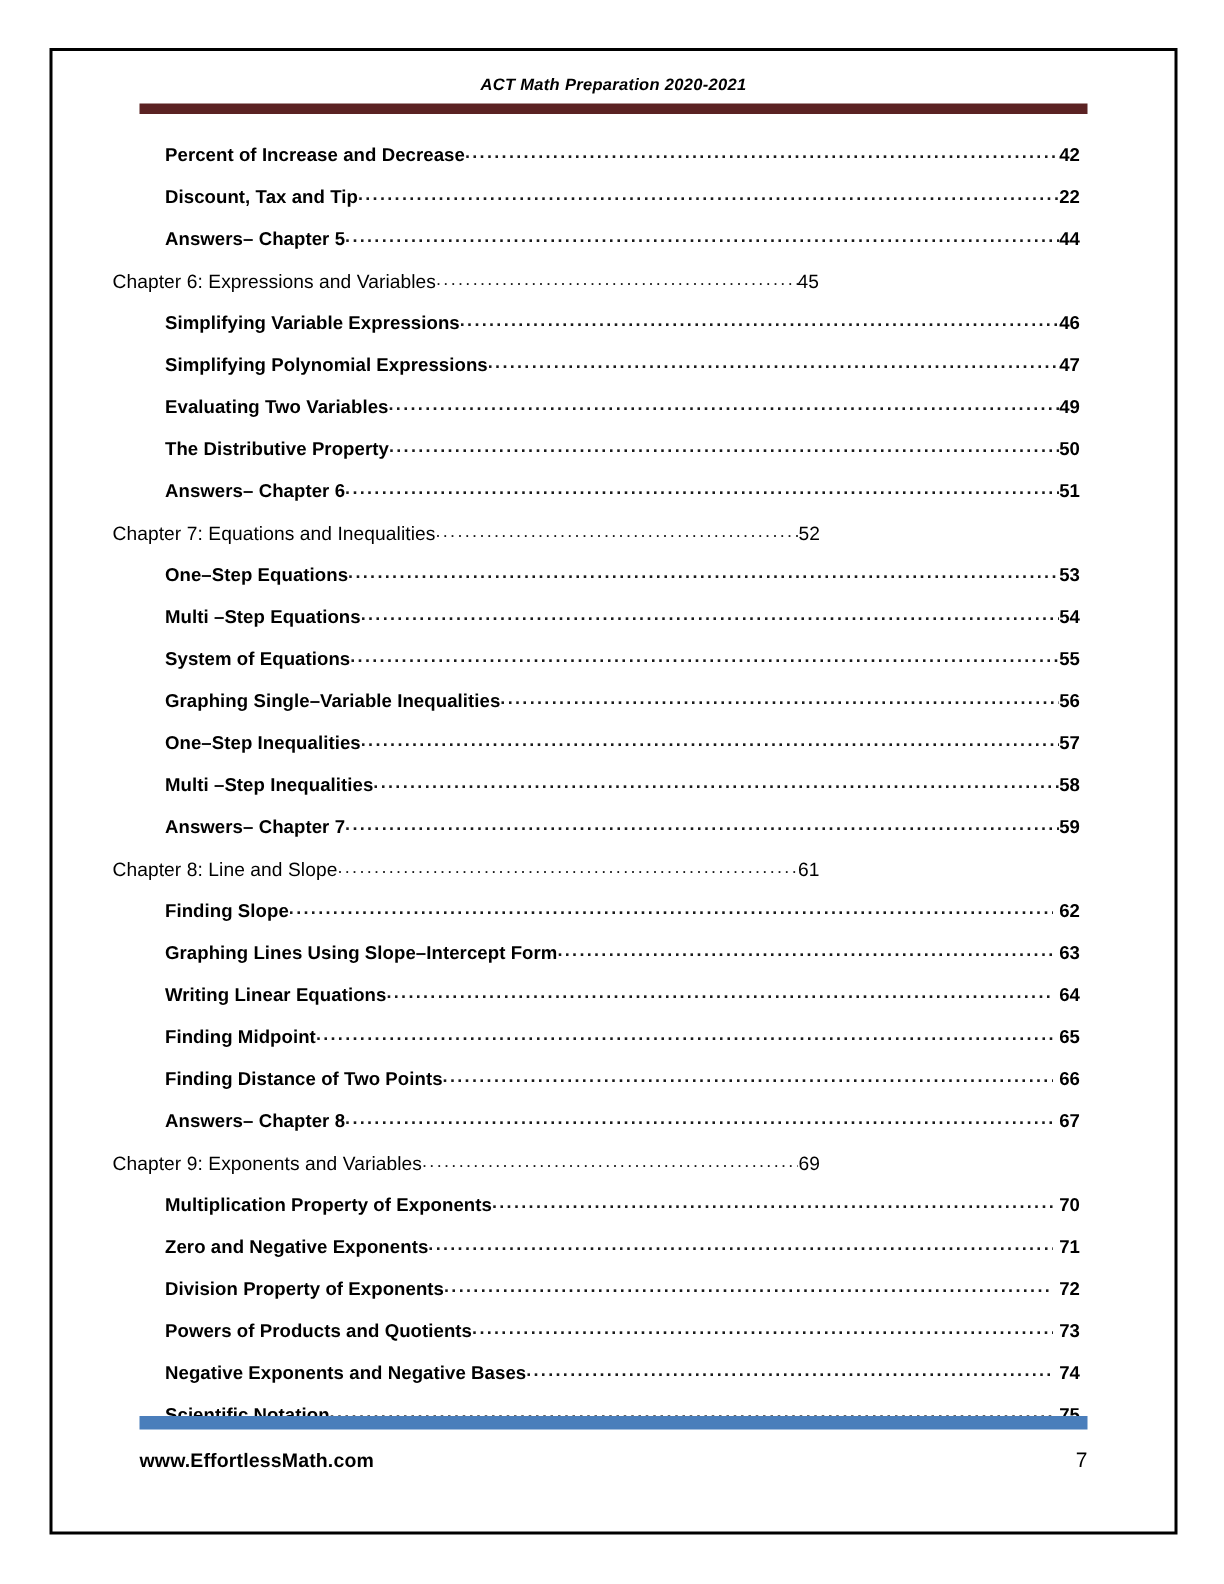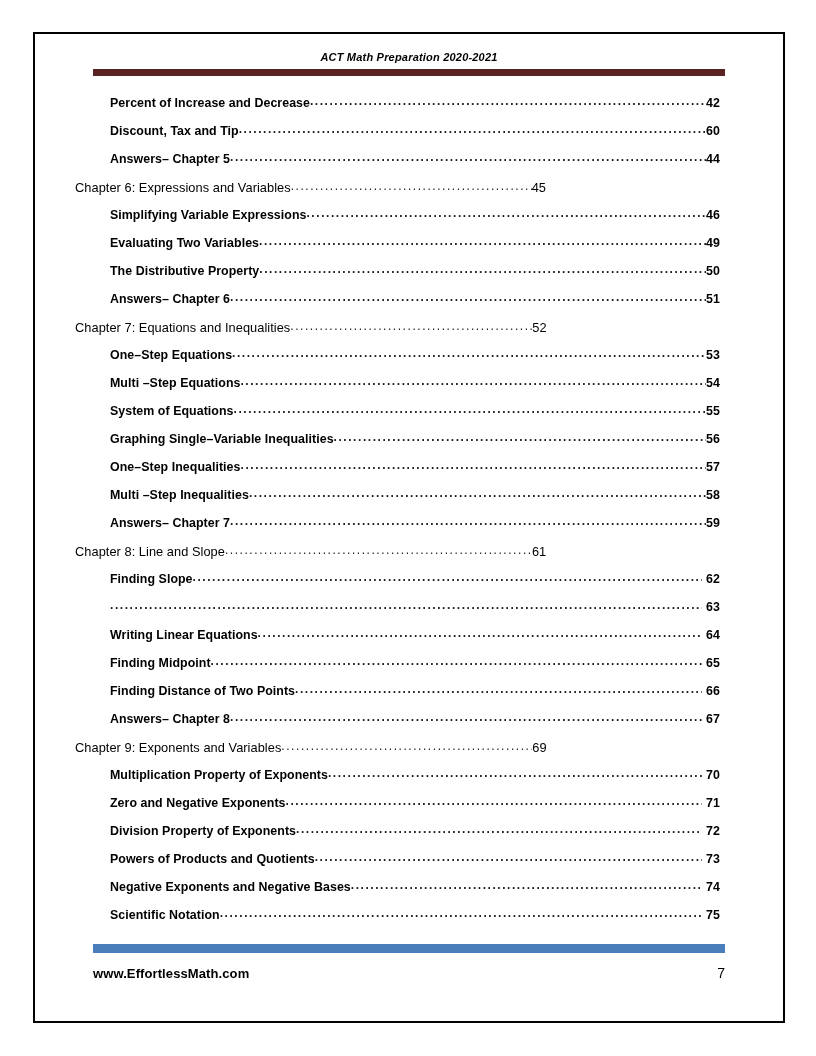--- a/index.html
+++ b/index.html
@@ -177,39 +177,44 @@
 
   <div class="toc" id="toc-list">
       <div class="toc-row level-section">
         <span class="toc-label">Percent of Increase and Decrease</span>
         <span class="toc-leader"></span>
         <span class="toc-page">42</span>
       </div>
       <div class="toc-row level-section">
         <span class="toc-label">Discount, Tax and Tip</span>
         <span class="toc-leader"></span>
-        <span class="toc-page">60</span>
+        <span class="toc-page">22</span>
       </div>
       <div class="toc-row level-section">
         <span class="toc-label">Answers– Chapter 5</span>
         <span class="toc-leader"></span>
         <span class="toc-page">44</span>
       </div>
       <div class="toc-row level-chapter">
         <span class="toc-label">Chapter 6:  Expressions and Variables</span>
         <span class="toc-leader" style="width: 241px;"></span>
         <span class="toc-page">45</span>
         <span class="toc-spacer"></span>
       </div>
       <div class="toc-row level-section">
         <span class="toc-label">Simplifying Variable Expressions</span>
         <span class="toc-leader"></span>
         <span class="toc-page">46</span>
       </div>
       <div class="toc-row level-section">
+        <span class="toc-label">Simplifying Polynomial Expressions</span>
+        <span class="toc-leader"></span>
+        <span class="toc-page">47</span>
+      </div>
+      <div class="toc-row level-section">
         <span class="toc-label">Evaluating Two Variables</span>
         <span class="toc-leader"></span>
         <span class="toc-page">49</span>
       </div>
       <div class="toc-row level-section">
         <span class="toc-label">The Distributive Property</span>
         <span class="toc-leader"></span>
         <span class="toc-page">50</span>
       </div>
       <div class="toc-row level-section">
@@ -263,20 +268,21 @@
         <span class="toc-leader" style="width: 307px;"></span>
         <span class="toc-page">61</span>
         <span class="toc-spacer"></span>
       </div>
       <div class="toc-row level-section gap-before-page">
         <span class="toc-label">Finding Slope</span>
         <span class="toc-leader"></span>
         <span class="toc-page">62</span>
       </div>
       <div class="toc-row level-section gap-before-page">
+        <span class="toc-label">Graphing Lines Using Slope–Intercept Form </span>
         <span class="toc-leader"></span>
         <span class="toc-page">63</span>
       </div>
       <div class="toc-row level-section gap-before-page">
         <span class="toc-label">Writing Linear Equations</span>
         <span class="toc-leader"></span>
         <span class="toc-page">64</span>
       </div>
       <div class="toc-row level-section gap-before-page">
         <span class="toc-label">Finding Midpoint</span>

